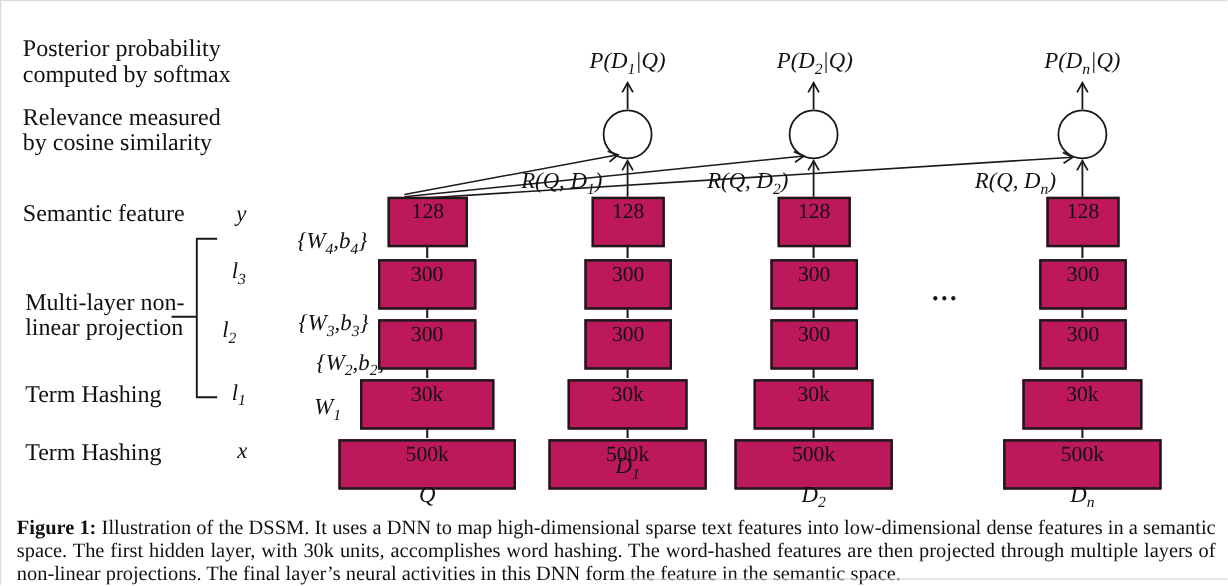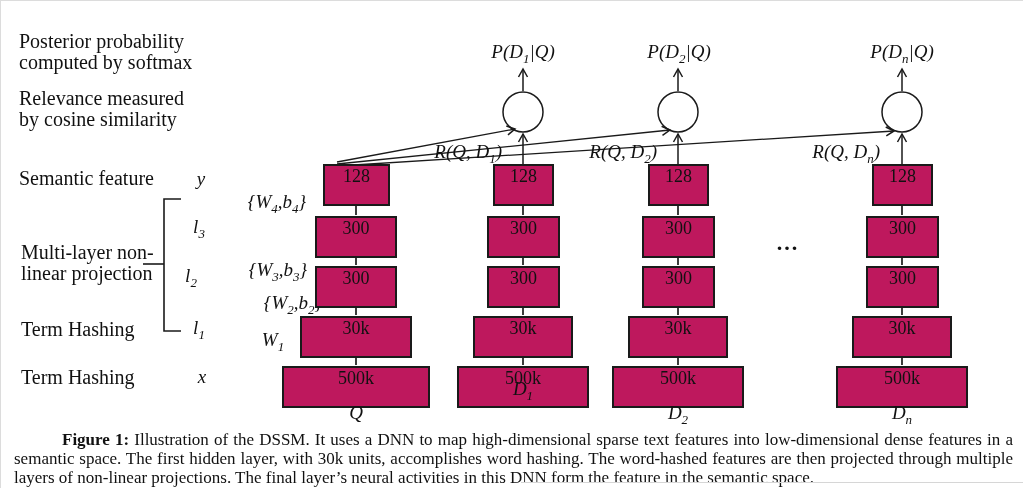--- a/index.html
+++ b/index.html
@@ -14,21 +14,21 @@
     position:absolute;height:42px;box-sizing:border-box;border:2px solid #1a1a1a;background:#be185d;
     font-size:18px;line-height:20px;text-align:center;
   }
   .math{position:absolute;font-style:italic;font-size:19px;line-height:22px;white-space:nowrap;font-family:Liberation Serif, serif;}
   .math sub{font-size:13px;font-style:italic;line-height:0;}
   .cx{transform:translateX(-50%);}
   .rx{transform:translateX(-100%);margin-top:40px;}
   .dots{position:absolute;font-size:22px;font-weight:bold;letter-spacing:2px;line-height:10px;}
   .caption{position:absolute;left:13px;top:429px;width:999px;margin:0;
     font-size:17px;line-height:19.2px;text-align:justify;}
-  .caption b{font-weight:bold;margin-left:48px;}
+  .caption b{font-weight:bold;}
   .artifact{position:absolute;background:#d6d6d6;}
 </style>
 </head>
 <body>
 
 <div class="stage">
 
   <svg width="1023" height="488" viewBox="0 0 1023 488">
     <defs>
       <marker id="tri" markerWidth="22" markerHeight="22" refX="17" refY="10" orient="auto" markerUnits="userSpaceOnUse">

